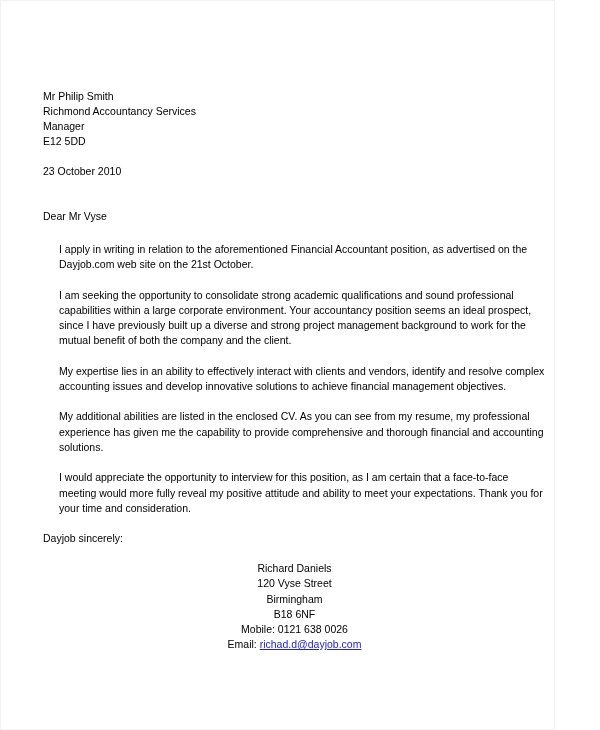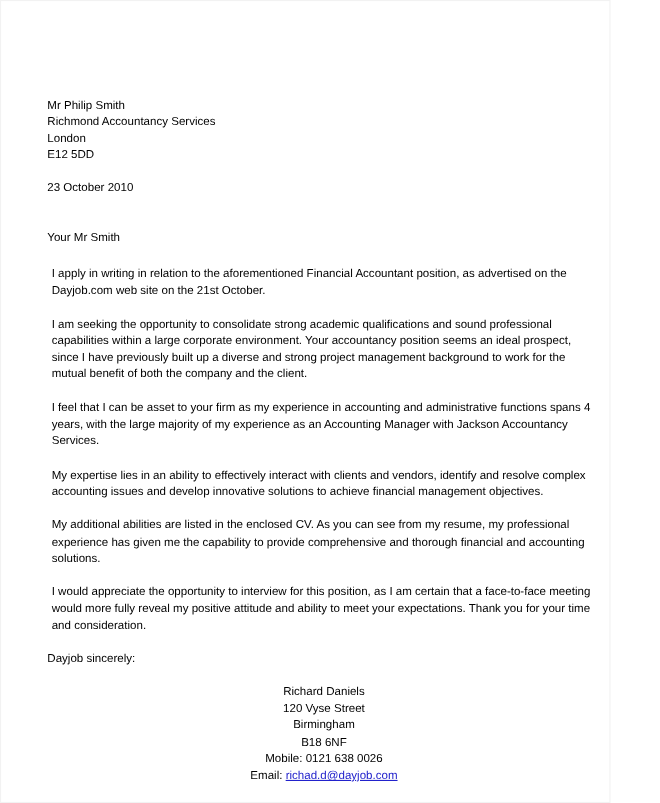--- a/index.html
+++ b/index.html
@@ -28,21 +28,21 @@
     width: 503px;
   }
   .line {
     font-size: 10.5px;
     line-height: 15px;
     white-space: pre;
   }
   .para {
     font-size: 10.5px;
     line-height: 15.3px;
-    margin: 0 0 15px 4px;
+    margin: 0 0 15px 16px;
     text-align: left;
   }
   .addr-block {
     margin: 0 0 15px 0;
   }
   .date-block {
     margin: 0 0 30px 0;
   }
   .salutation {
     margin: 0 0 18px 0;
@@ -61,35 +61,34 @@
 </style>
 </head>
 <body>
 
 <div class="page">
   <div class="letter">
 
     <div class="addr-block">
       <div class="line">Mr Philip Smith</div>
       <div class="line">Richmond Accountancy Services</div>
-      <div class="line">London</div>
+      <div class="line">Manager</div>
       <div class="line">E12 5DD</div>
     </div>
 
     <div class="date-block">
       <div class="line">23 October 2010</div>
     </div>
 
     <div class="salutation">
-      <div class="line">Your Mr Smith</div>
+      <div class="line">Dear Mr Vyse</div>
     </div>
 
     <p class="para">I apply in writing in relation to the aforementioned Financial Accountant position, as advertised on the Dayjob.com web site on the 21st October.</p>
     <p class="para">I am seeking the opportunity to consolidate strong academic qualifications and sound professional capabilities within a large corporate environment. Your accountancy position seems an ideal prospect, since I have previously built up a diverse and strong project management background to work for the mutual benefit of both the company and the client.</p>
-    <p class="para">I feel that I can be asset to your firm as my experience in accounting and administrative functions spans 4 years, with the large majority of my experience as an Accounting Manager with Jackson Accountancy Services.</p>
     <p class="para">My expertise lies in an ability to effectively interact with clients and vendors, identify and resolve complex accounting issues and develop innovative solutions to achieve financial management objectives.</p>
     <p class="para">My additional abilities are listed in the enclosed CV. As you can see from my resume, my professional experience has given me the capability to provide comprehensive and thorough financial and accounting solutions.</p>
     <p class="para">I would appreciate the opportunity to interview for this position, as I am certain that a face-to-face meeting would more fully reveal my positive attitude and ability to meet your expectations. Thank you for your time and consideration.</p>
 
     <div class="signoff">
       <div class="line">Dayjob sincerely:</div>
     </div>
 
     <div class="contact">
       <div class="line">Richard Daniels</div>

